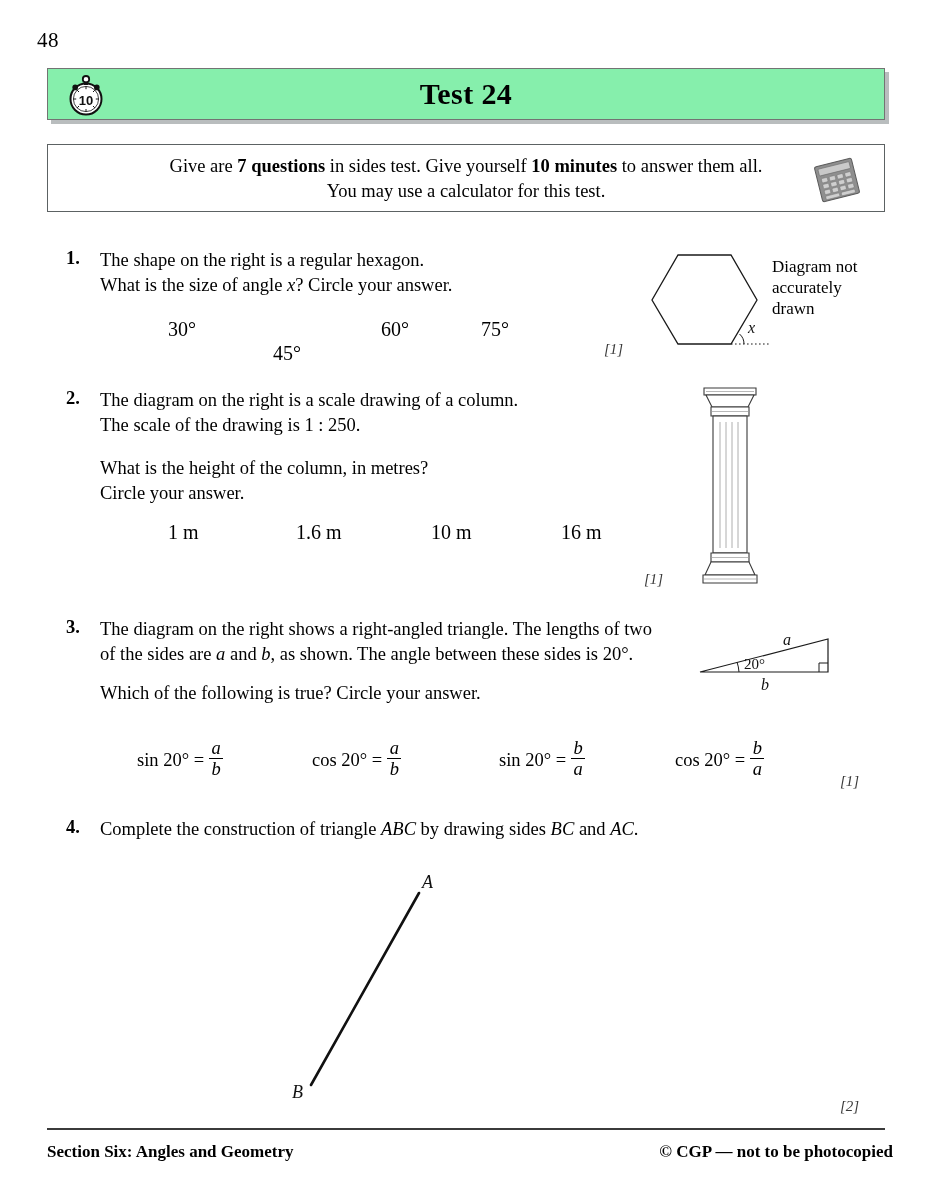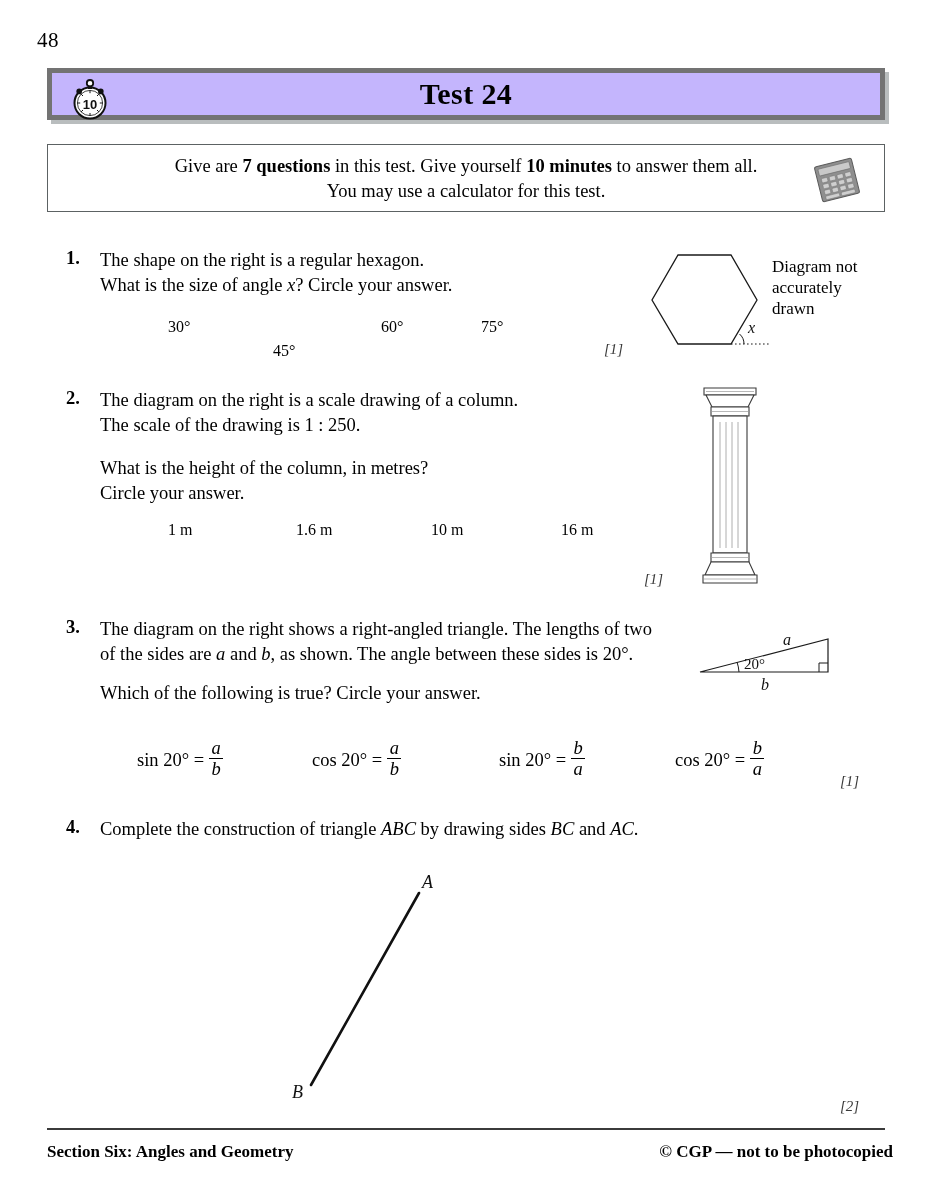--- a/index.html
+++ b/index.html
@@ -28,22 +28,22 @@
     font-size: 21px;
     line-height: 1;
     letter-spacing: .5px;
   }
 
   
   .title-bar {
     position: absolute;
     left: 47px; top: 68px;
     width: 838px; height: 52px;
-    background: #c4b5fd;
-    border: 5px solid #737373;
+    background: #86efac;
+    border: 1px solid #737373;
     box-shadow: 4px 4px 0 0 #b9bdbe;
     box-sizing: border-box;
   }
   .title-text {
     position: absolute;
     left: 0; right: 0; top: 50%;
     transform: translateY(-50%);
     text-align: center;
     font-size: 30px;
     font-weight: bold;
@@ -85,21 +85,21 @@
     font-weight: bold;
   }
   .q-body {
     position: absolute;
     font-size: 18.5px;
     line-height: 25px;
   }
   .q-body i, .ital { font-style: italic; }
   .options {
     position: absolute;
-    font-size: 16px;
+    font-size: 20px;
     display: flex;
   }
   .options > span { display: inline-block; }
   .marks {
     position: absolute;
     font-size: 15px;
     font-style: italic;
     color: #3a3a3a;
   }
 
@@ -195,21 +195,21 @@
         <circle cx="12.2" cy="14.4" r="2.8" fill="#111"></circle>
         <circle cx="33.8" cy="14.4" r="2.8" fill="#111"></circle>
         <text x="23" y="31.5" font-family="Liberation Sans, sans-serif" font-size="13" font-weight="bold" text-anchor="middle" fill="#111">10</text>
       </svg>
     </div>
     <div class="title-text">Test 24</div>
   </div>
 
   <div class="instruction-box">
     <div class="instruction-lines">
-      <div><span>Give are </span><b>7 questions</b><span> in this test.  Give yourself </span><b>10 minutes</b><span> to answer them all.</span></div>
+      <div><span>Give are </span><b>7 questions</b><span> in sides test.  Give yourself </span><b>10 minutes</b><span> to answer them all.</span></div>
       <div>You may use a calculator for this test.</div>
     </div>
     <div class="calc-icon">
       <svg viewBox="0 0 62 46" width="62" height="46">
         <g transform="rotate(-14 31 23)">
           <rect x="12" y="5" width="38" height="36" rx="2" fill="#8f8f8f" stroke="#5a5a5a" stroke-width="1"></rect>
           <rect x="15" y="8" width="32" height="7" rx="1" fill="#c9c9c9" stroke="#6a6a6a" stroke-width="0.6"></rect>
           <g fill="#cfcfcf" stroke="#6d6d6d" stroke-width="0.4">
             <rect x="16" y="18" width="6" height="4.4" rx="1"></rect>
             <rect x="24" y="18" width="6" height="4.4" rx="1"></rect>

